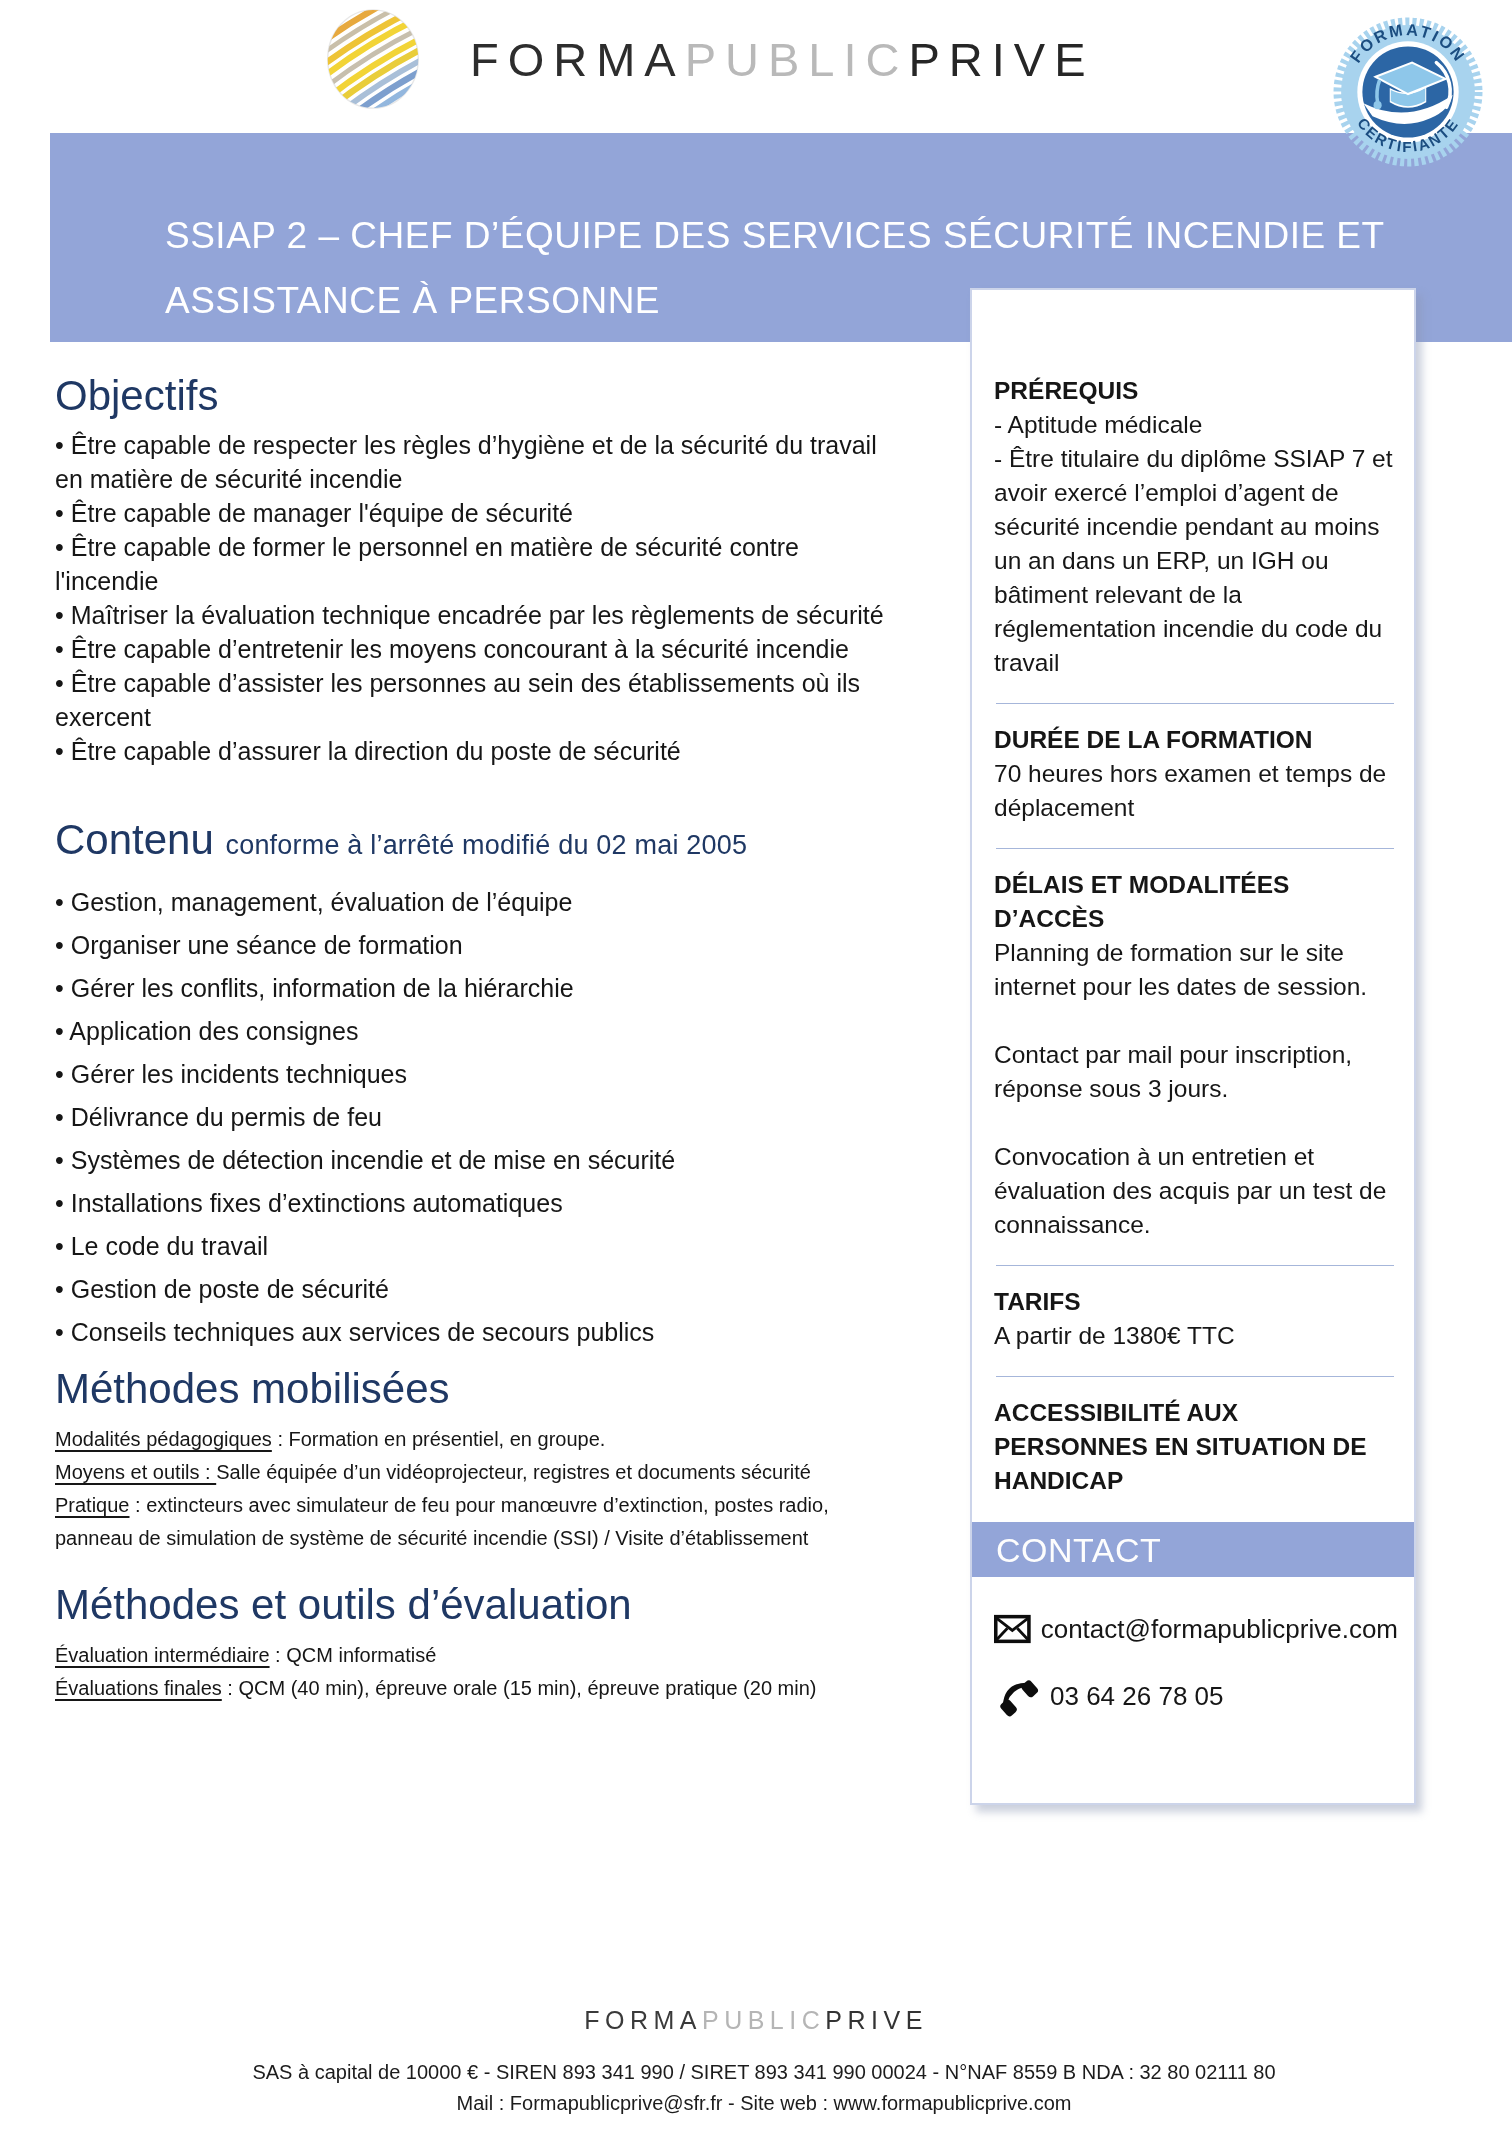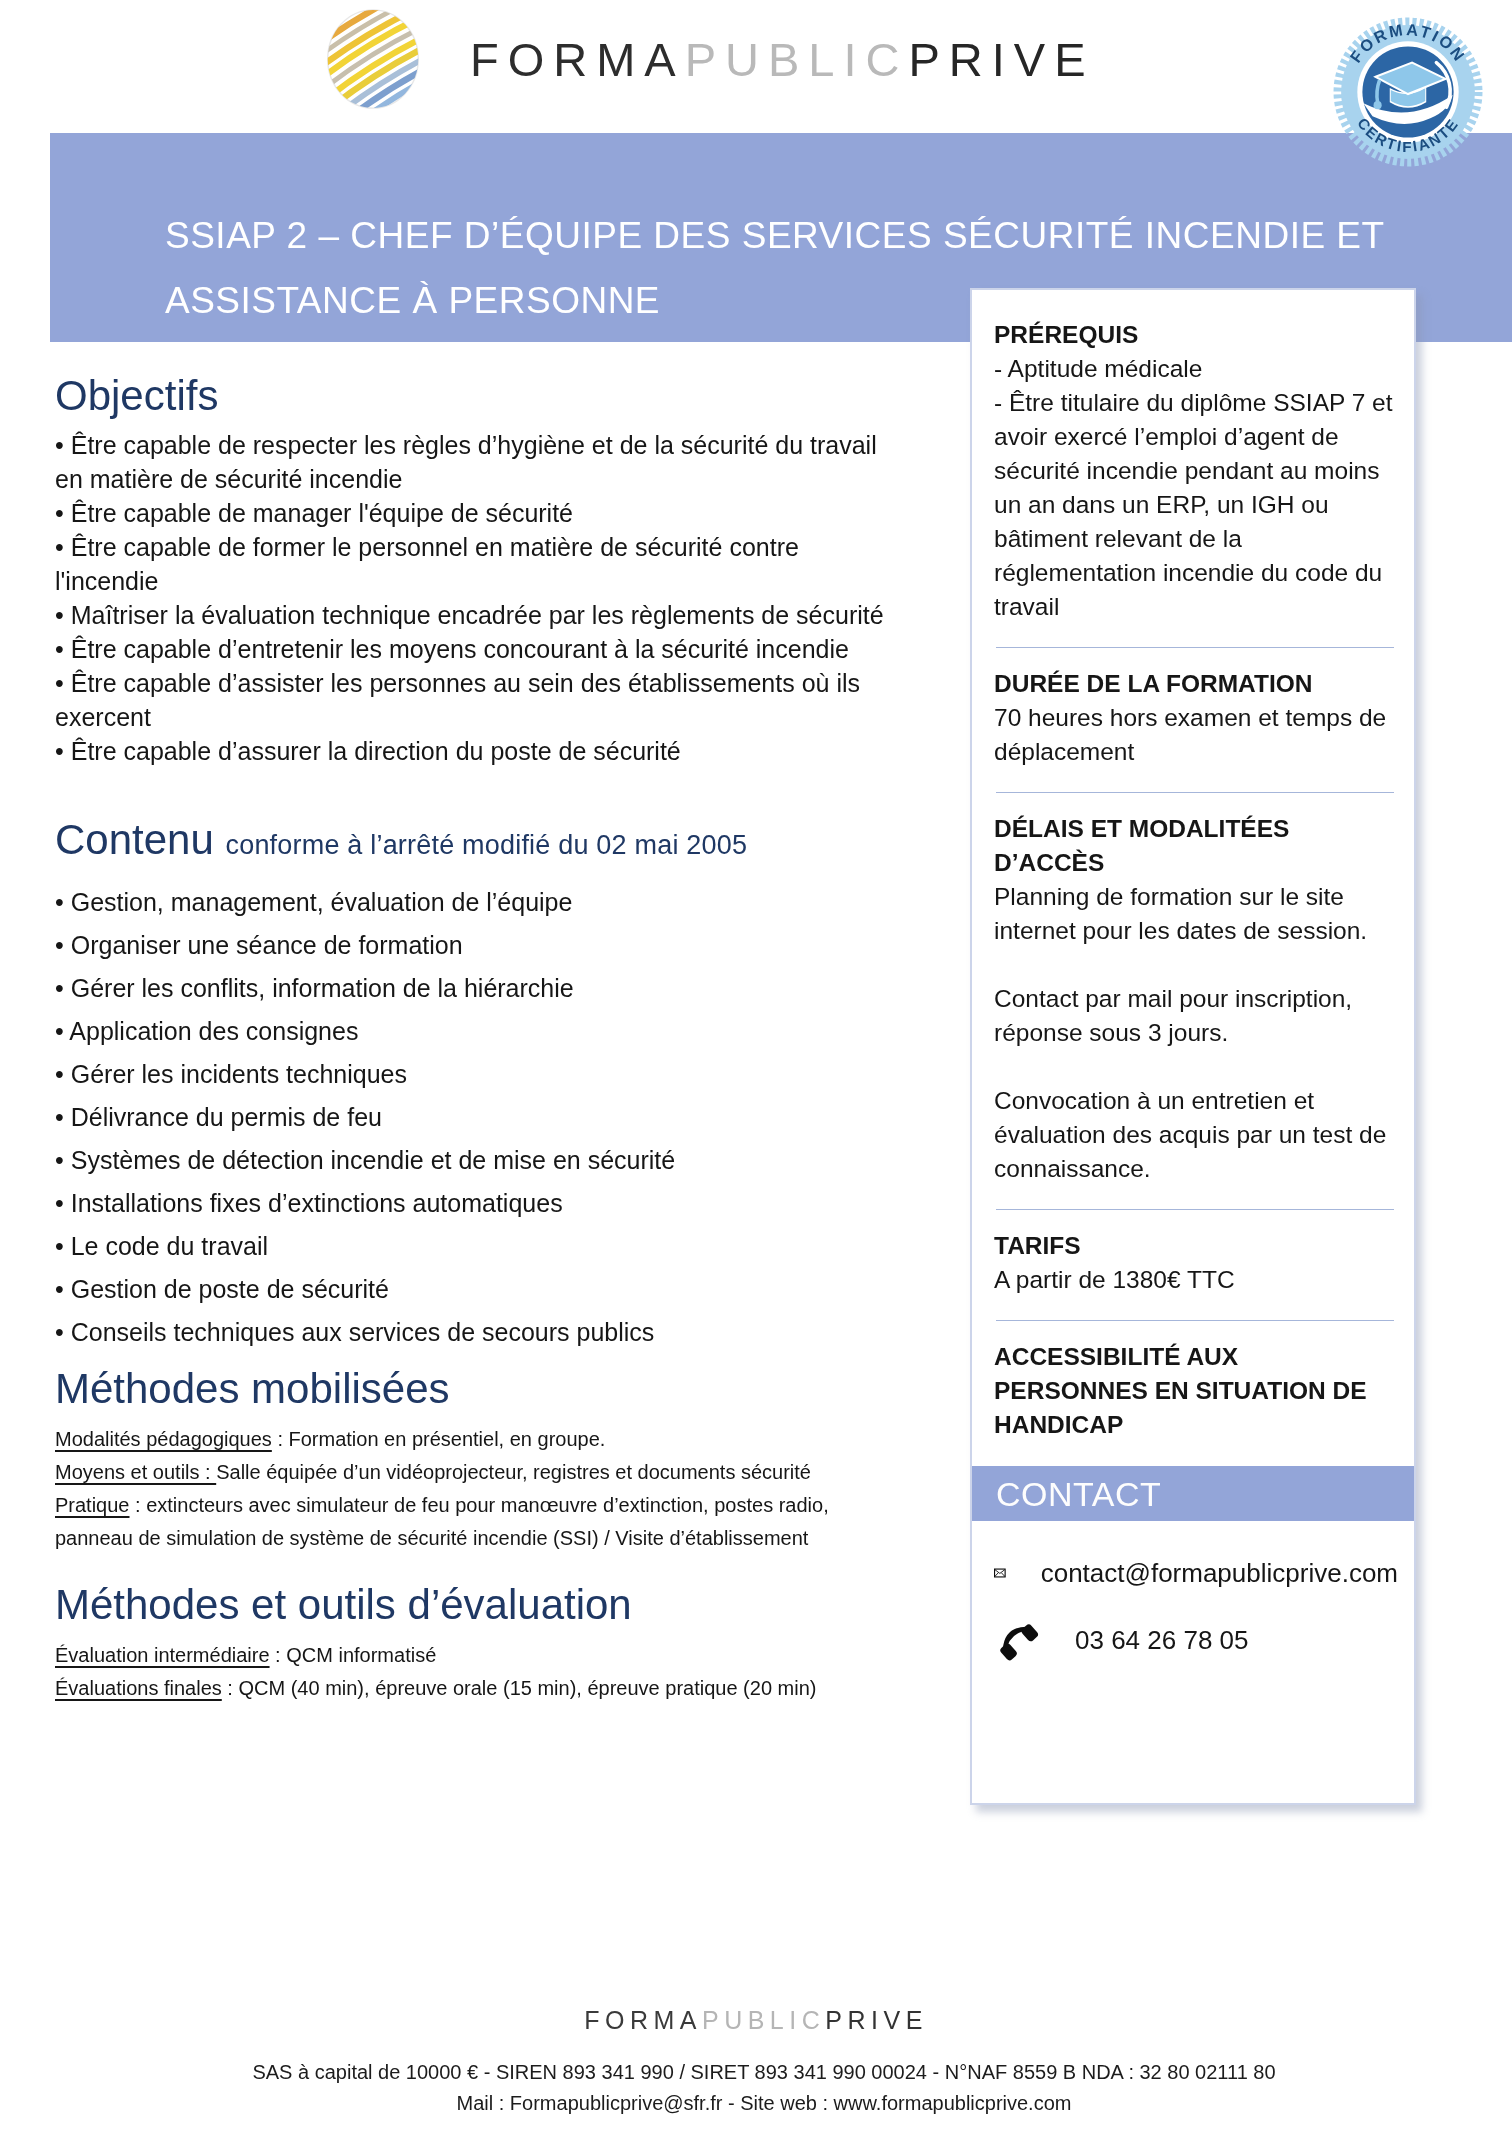--- a/index.html
+++ b/index.html
@@ -43,27 +43,27 @@
   .h-eval{margin-top:26px;margin-bottom:10px;}
   .blist{list-style:none;font-size:25px;line-height:34px;}
   .blist li::before{content:"• ";}
   .blist-spaced li{margin-bottom:9px;line-height:34px;}
   .lead-par{font-size:20px;line-height:33px;}
   .lead-par .lead{text-decoration:underline;text-underline-offset:4px;}
 
   
   .side-card{position:absolute;left:970px;top:288px;width:446px;height:1517px;background:#fff;
     border:2px solid #ccd4ea;box-shadow:6px 7px 8px rgba(140,150,180,.45);z-index:3;overflow:hidden;}
-  .side-inner{padding:28px 16px 0 22px;font-size:24.5px;line-height:34px;}
+  .side-inner{padding:84px 16px 0 22px;font-size:24.5px;line-height:34px;}
   .side-sec .s-title{font-weight:700;font-size:24.5px;}
   .side-sec .s-body{white-space:pre-line;}
   .side-div{border:none;border-top:1.5px solid var(--divider);margin:23px 4px 19px 2px;}
   .contact-banner{margin:24px -16px 0 -22px;height:55px;background:var(--accent);color:#fdfdfd;
     display:flex;align-items:center;padding-left:24px;font-size:34px;letter-spacing:.5px;}
-  .contact-row{display:flex;align-items:center;gap:35px;font-size:26px;}
+  .contact-row{display:flex;align-items:center;gap:10px;font-size:26px;}
   .contact-row.email{margin-top:32px;}
   .contact-row.phone{margin-top:24px;}
 
   
   .footer{position:absolute;left:0;top:2006px;width:1512px;text-align:center;}
   .footer-logo{font-size:25px;letter-spacing:5.5px;margin-bottom:22px;}
   .footer-logo .seg-forma{color:#3a3a3a;}
   .footer-logo .seg-public{color:#b5b5b5;}
   .footer-logo .seg-prive{color:#333;}
   .footer-line{font-size:20px;line-height:31px;color:#1c1c1c;padding-left:16px;}

